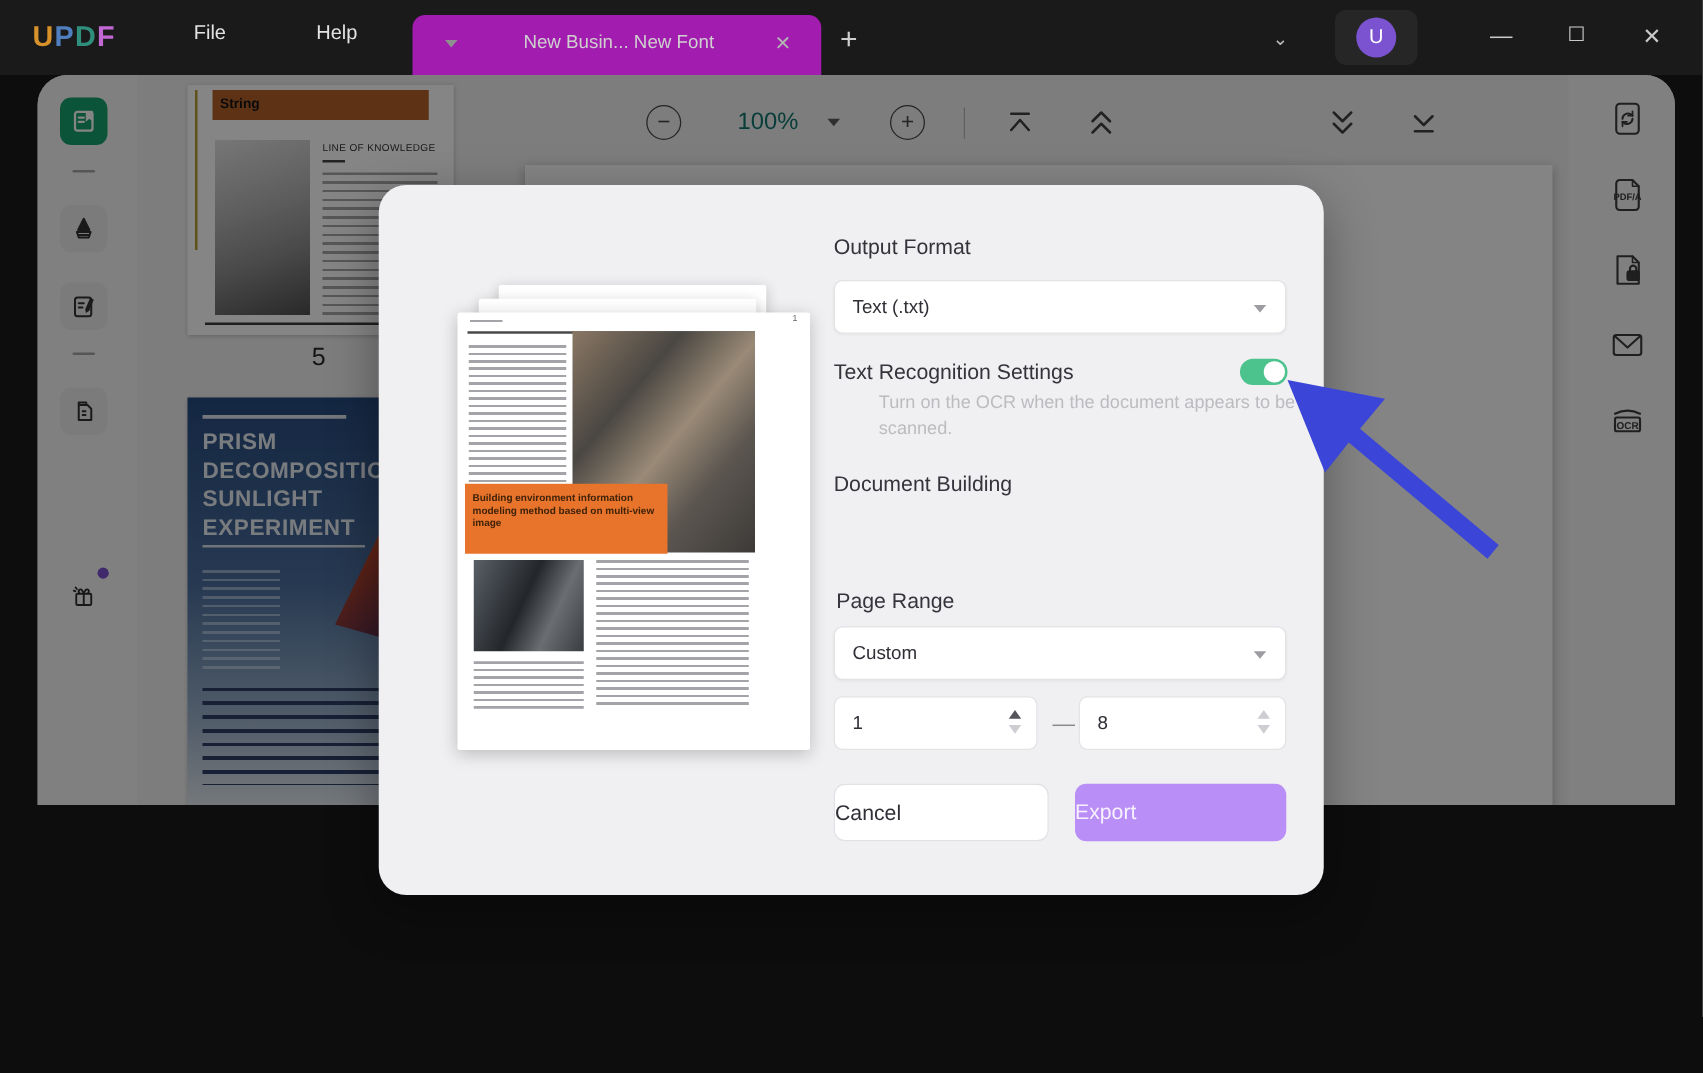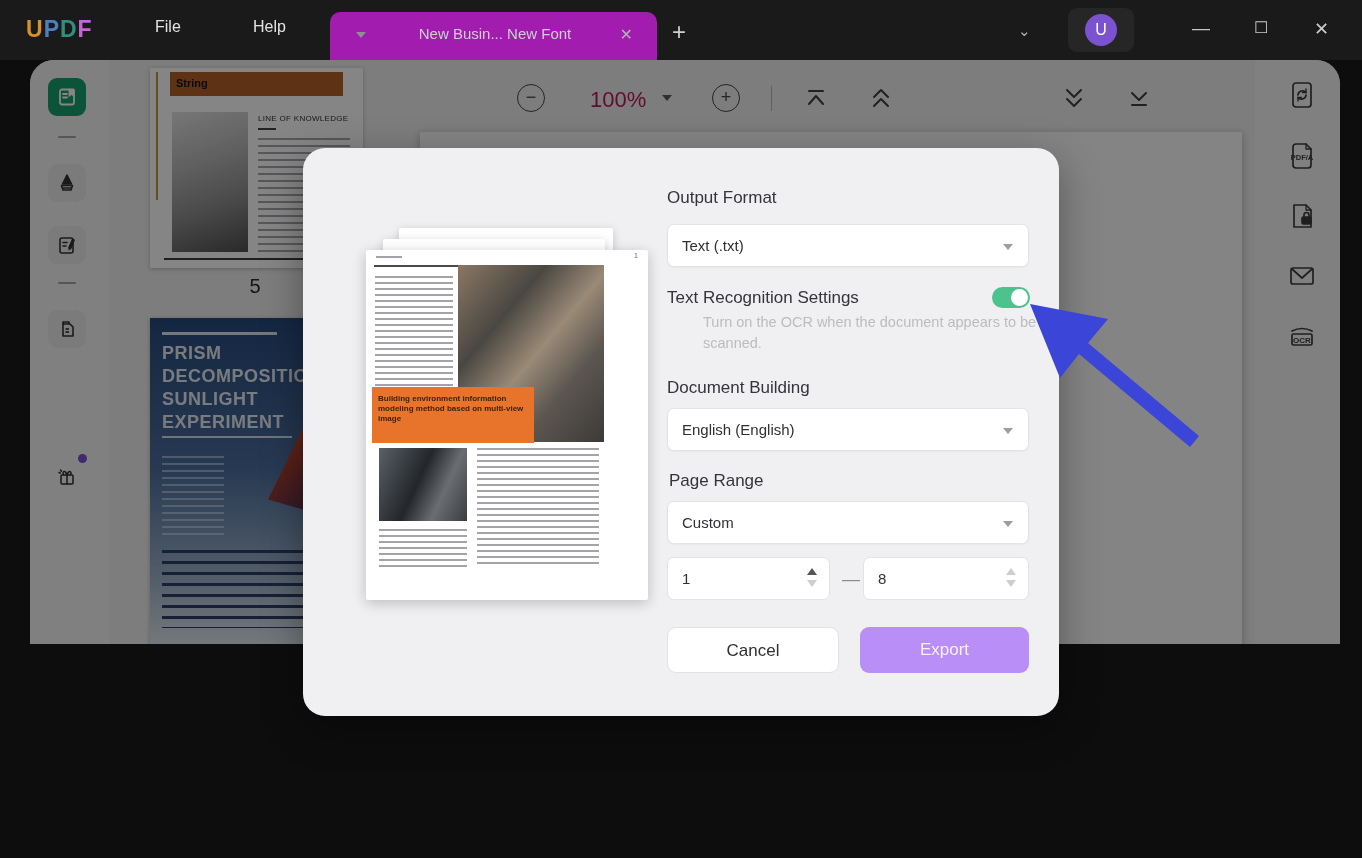--- a/index.html
+++ b/index.html
@@ -63,21 +63,21 @@
   .sel-caret { position:absolute; right:15px; top:19px; width:0; height:0; border-left:5px solid transparent; border-right:5px solid transparent; border-top:6px solid #9c9ca2; }
   .dlg-desc { position:absolute; font-size:14.5px; color:#bcbcc0; line-height:21px;margin-left:36px; }
   .toggle { position:absolute; width:38px; height:21px; border-radius:11px; background:#4cc28d; }
   .toggle .knob { position:absolute; right:2px; top:2px; width:17px; height:17px; border-radius:50%; background:#fff; }
   .num-input { position:absolute; width:163px; height:43px; background:#fff; border:1px solid #e3e3e6; border-radius:7px; font-size:15px; color:#2f2f36; line-height:41px; padding-left:14px; }
   .steppers { position:absolute; right:12px; top:10px; display:flex; flex-direction:column; gap:5px; }
   .st-up { width:0; height:0; border-left:5px solid transparent; border-right:5px solid transparent; border-bottom:7px solid #55555c; }
   .st-dn { width:0; height:0; border-left:5px solid transparent; border-right:5px solid transparent; border-top:7px solid #cdcdd2; }
   .st-up.lite { border-bottom-color:#cdcdd2; }
   .range-dash { position:absolute; font-size:18px; color:#8c8c90; }
-  .dlg-btn { position:absolute; height:46px; border-radius:9px; font-size:17px; text-align:center; line-height:46px; }
+  .dlg-btn { position:absolute; height:46px; border-radius:9px; font-size:17px; text-align:left; line-height:46px; }
   #cancel-btn { left:364px; top:479px; width:172px; background:#fff; border:1px solid #e2e2e6; color:#2f2f36; }
   #export-btn { left:557px; top:479px; width:169px; background:#b98ef6; color:#f6f0ff; }
 
   
   .ptl { background-image:repeating-linear-gradient(to bottom,#a3a3a8 0,#a3a3a8 2px,transparent 2px,transparent 6px); }
   #pv-banner { position:absolute; left:6px; top:137px; width:162px; height:56px; background:#e8742c; color:#3f2208; font-size:8px; font-weight:bold; padding:7px 6px; line-height:10px; }
 
   #arrow-svg { position:absolute; left:0; top:0; width:1362px; height:858px; z-index:30; pointer-events:none; }
 </style>
 </head>
@@ -214,21 +214,21 @@
             <line x1="40" y1="14" x2="40" y2="60" stroke-width="1"></line>
             <line x1="70" y1="14" x2="70" y2="60" stroke-width="1"></line>
           </g>
         </svg>
       </div>
     </div>
   </div>
 
   <div>
     <div class="circle-btn" style="left:487px;top:24px">−</div>
-    <div class="abs" style="left:560px;top:27px;font-size:22px;color:#be185d">100%</div>
+    <div class="abs" style="left:560px;top:27px;font-size:19px;color:#0f766e">100%</div>
     <div class="abs" style="left:632px;top:35px;width:0;height:0;border-left:5px solid transparent;border-right:5px solid transparent;border-top:6px solid #5a5a5a"></div>
     <div class="circle-btn" style="left:682px;top:24px">+</div>
     <div class="abs" style="left:741px;top:26px;width:1px;height:25px;background:#b8b8b8"></div>
     <div class="tool-ico" style="left:773px;top:25px">
       <svg viewBox="0 0 26 26">
           <line x1="6" y1="6" x2="20" y2="6"></line>
           <polyline points="6,19 13,11 20,19"></polyline>
         </svg>
     </div>
     <div class="tool-ico" style="left:838px;top:25px">
@@ -339,24 +339,20 @@
     <div class="sel-caret"></div>
   </div>
 
   <div class="dlg-label" style="left:364px;top:140px">Text Recognition Settings</div>
   <div class="toggle" style="left:689px;top:139px">
     <div class="knob"></div>
   </div>
   <div class="dlg-desc" style="left:364px;top:164px;width:362px">Turn on the OCR when the document appears to be scanned.</div>
 
   <div class="dlg-label" style="left:364px;top:230px">Document Building</div>
-  <div class="dlg-select" style="left:364px;top:260px">
-    <span>English (English)</span>
-    <div class="sel-caret"></div>
-  </div>
 
   <div class="dlg-label" style="left:366px;top:323px">Page Range</div>
   <div class="dlg-select" style="left:364px;top:353px">
     <span>Custom</span>
     <div class="sel-caret"></div>
   </div>
 
   <div class="num-input" style="left:364px;top:409px">
     <span>1</span>
     <div class="steppers">

